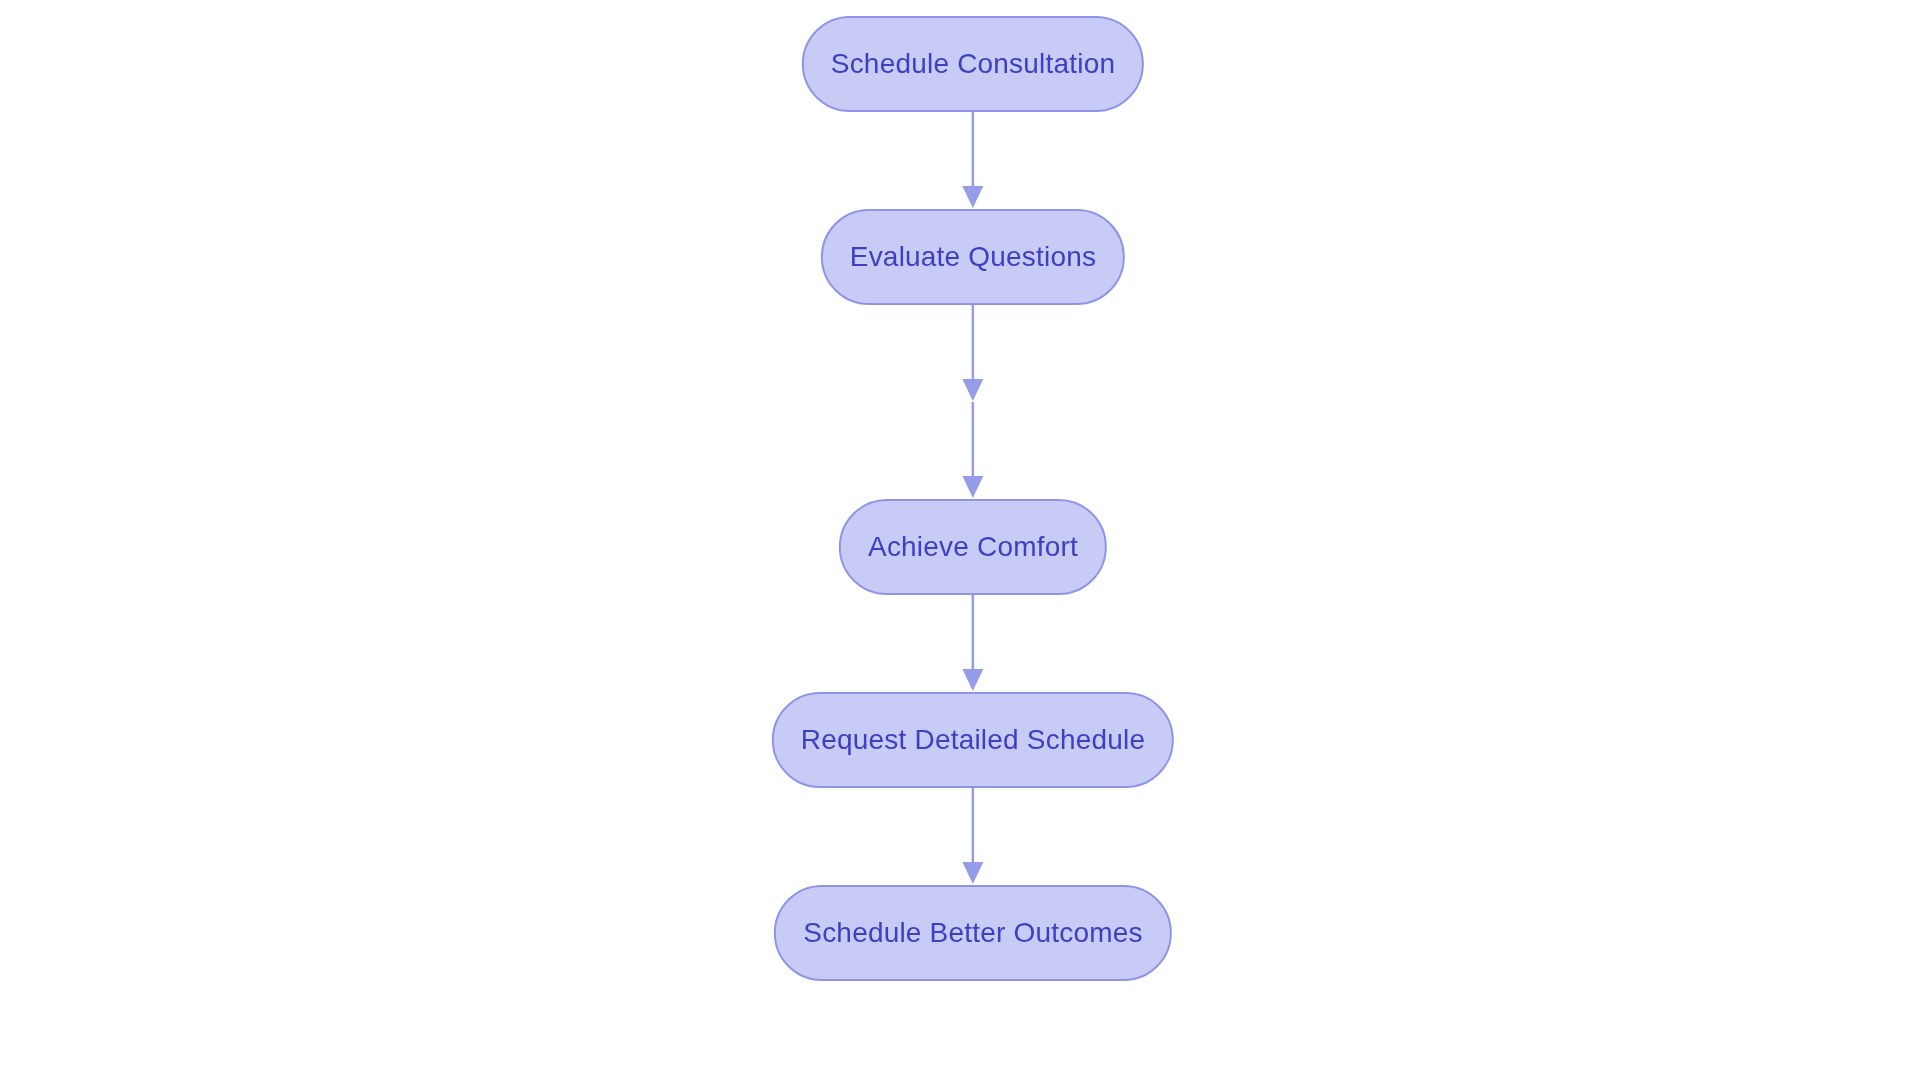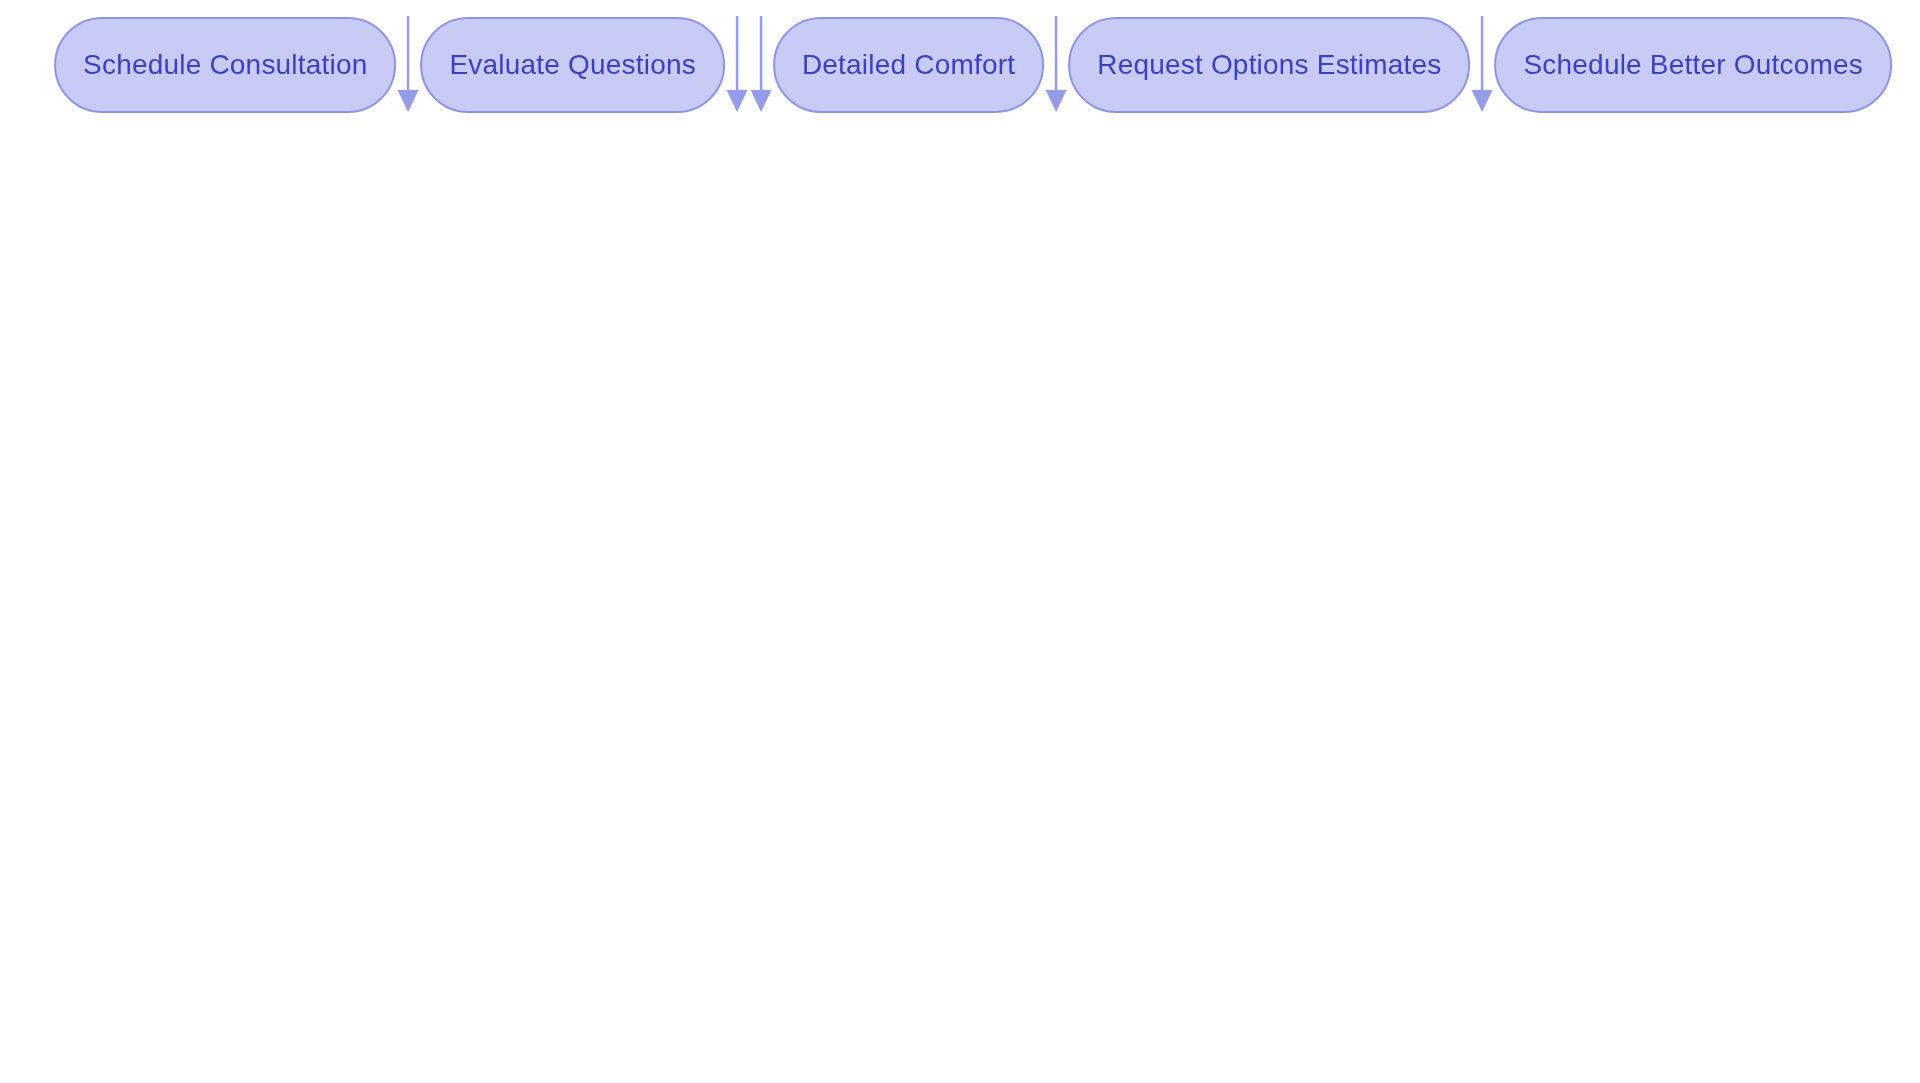--- a/index.html
+++ b/index.html
@@ -16,21 +16,21 @@
     overflow:hidden;
     font-family:"Liberation Sans","DejaVu Sans",sans-serif;
     position:relative;
   }
   .flowchart{
     position:absolute;
     left:973px;
     top:16px;
     transform:translateX(-50%);
     display:flex;
-    flex-direction:row;
+    flex-direction:column;
     align-items:center;
   }
   .node{
     box-sizing:border-box;
     height:96px;
     padding:0 27px;
     border-radius:48px;
     background:var(--node-fill);
     border:2px solid var(--node-border);
     display:flex;
@@ -91,32 +91,32 @@
 
 
   <div class="connector">
     <svg viewBox="0 0 24 97" width="24" height="97">
       <line x1="12" y1="0" x2="12" y2="78"></line>
       <polygon points="1.5,74 22.5,74 12,96"></polygon>
     </svg>
   </div>
 
   <div class="node">
-    <span class="node-label">Detailed Comfort</span>
+    <span class="node-label">Achieve Comfort</span>
   </div>
 
   <div class="connector">
     <svg viewBox="0 0 24 97" width="24" height="97">
       <line x1="12" y1="0" x2="12" y2="78"></line>
       <polygon points="1.5,74 22.5,74 12,96"></polygon>
     </svg>
   </div>
 
   <div class="node">
-    <span class="node-label">Request Options Estimates</span>
+    <span class="node-label">Request Detailed Schedule</span>
   </div>
 
   <div class="connector">
     <svg viewBox="0 0 24 97" width="24" height="97">
       <line x1="12" y1="0" x2="12" y2="78"></line>
       <polygon points="1.5,74 22.5,74 12,96"></polygon>
     </svg>
   </div>
 
   <div class="node">

